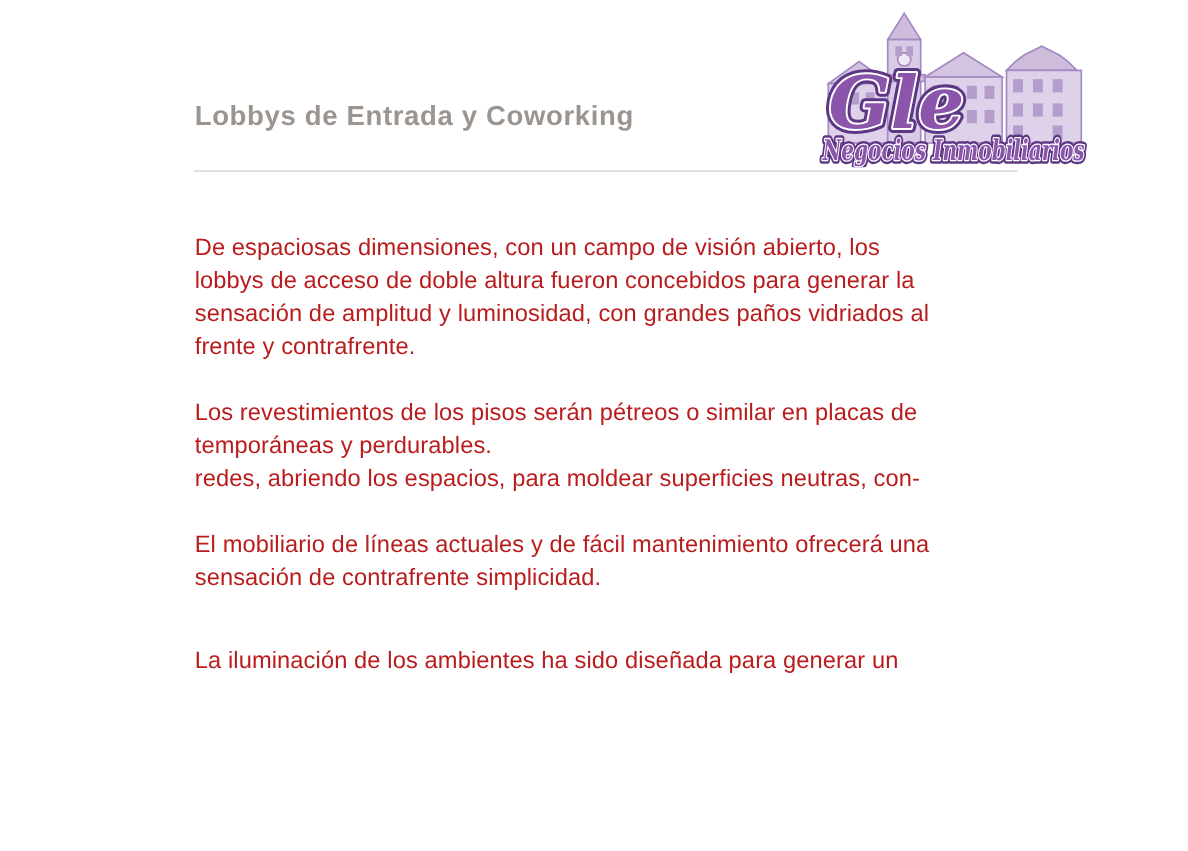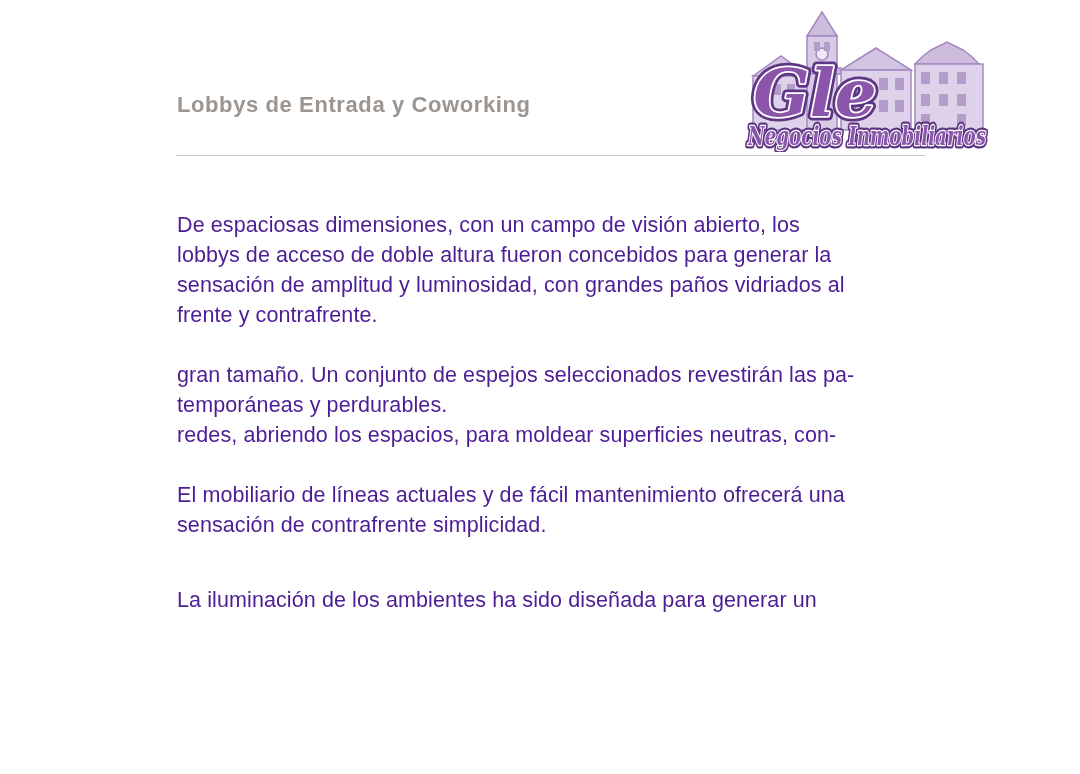--- a/index.html
+++ b/index.html
@@ -13,21 +13,21 @@
   .page {
     position: relative;
     width: 1080px;
     height: 774px;
     background: #ffffff;
   }
   .page-title {
     position: absolute;
     left: 177px;
     top: 92px;
-    font-size: 22px;
+    font-size: 25px;
     font-weight: bold;
     letter-spacing: 0.6px;
     color: #9c948f;
     white-space: nowrap;
   }
   .title-divider {
     position: absolute;
     left: 176px;
     top: 155px;
     width: 749px;
@@ -41,21 +41,21 @@
     top: 6px;
     width: 248px;
     height: 146px;
   }
   .logo svg { display: block; width: 100%; height: 100%; }
   .body-text {
     position: absolute;
     left: 177px;
     top: 210px;
     width: 760px;
-    color: #4c1d95;
+    color: #b91c1c;
     font-size: 21.5px;
     line-height: 30px;
     letter-spacing: 0.1px;
   }
   .para { margin-bottom: 30px; }
   .para:last-child { margin-bottom: 0; margin-top: 45px; }
   .line { display: block; white-space: nowrap; }
   .logo-text {
     font-family: "DejaVu Serif", serif;
     font-weight: bold;
@@ -128,21 +128,21 @@
 
   <main class="body-text">
     <div id="paragraphs">
         <p class="para">
           <span class="line">De espaciosas dimensiones, con un campo de visión abierto, los</span>
           <span class="line">lobbys de acceso de doble altura fueron concebidos para generar la</span>
           <span class="line">sensación de amplitud y luminosidad, con grandes paños vidriados al</span>
           <span class="line">frente y contrafrente.</span>
         </p>
         <p class="para">
-          <span class="line">gran tamaño. Un conjunto de espejos seleccionados revestirán las pa-</span>
+          <span class="line">Los revestimientos de los pisos serán pétreos o similar en placas de</span>
           <span class="line">temporáneas y perdurables.</span>
           <span class="line">redes, abriendo los espacios, para moldear superficies neutras, con-</span>
         </p>
         <p class="para">
           <span class="line">El mobiliario de líneas actuales y de fácil mantenimiento ofrecerá una</span>
           <span class="line">sensación de contrafrente simplicidad.</span>
         </p>
         <p class="para">
           <span class="line">La iluminación de los ambientes ha sido diseñada para generar un</span>
         </p>

